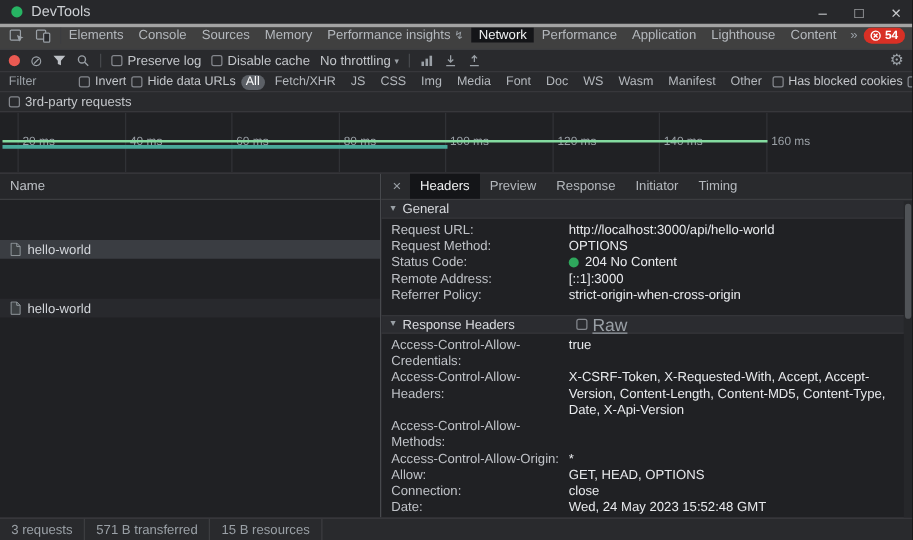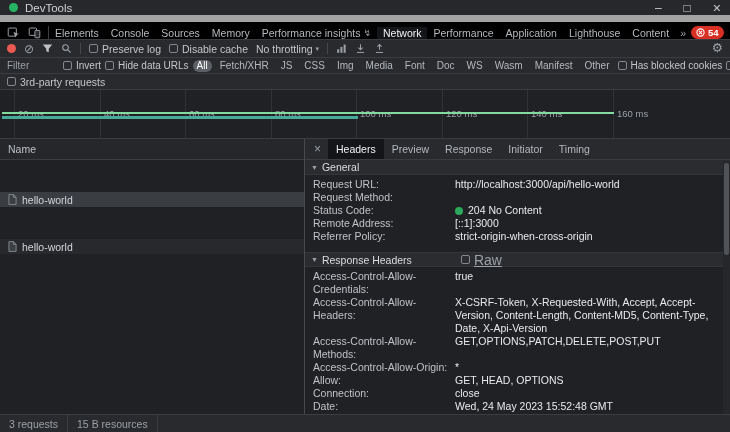--- a/index.html
+++ b/index.html
@@ -2,27 +2,27 @@
 <html><head>
 <meta charset="utf-8">
 <style>
   * { box-sizing: border-box; margin: 0; padding: 0; }
   html,body { background:#111; }
   .window{
     width:730px;height:432px;display:flex;flex-direction:column;overflow:hidden;
     background:#202124;color:#e8eaed;font-family:"Liberation Sans",sans-serif;font-size:11px;
   }
   
-  .titlebar{flex:0 0 22px;background:#27282b;display:flex;align-items:center;gap:7px;padding:0 9px;border-bottom:7px solid #a3a3a3;}
+  .titlebar{flex:0 0 22px;background:#27282b;display:flex;align-items:center;gap:7px;padding:0 9px;border-bottom:3px solid #a3a3a3;}
   .app-dot{width:9px;height:9px;border-radius:50%;background:#27b463;flex:0 0 auto;}
   .tb-title{color:#cdd0d4;font-size:11.5px;}
   .win-controls{margin-left:auto;display:flex;align-items:center;gap:22px;color:#c8cacd;}
   .win-controls span{font-size:12px;line-height:1;cursor:default;}
   
-  .tabbar{flex:0 0 18px;background:#000000;border-bottom:1px solid #3c3d40;display:flex;align-items:flex-end;overflow:hidden;white-space:nowrap;}
+  .tabbar{flex:0 0 18px;background:#404040;border-bottom:1px solid #3c3d40;display:flex;align-items:flex-start;overflow:hidden;white-space:nowrap;}
   .tb-icons{display:flex;align-items:center;padding:0 3px;border-right:1px solid #3c3d40;}
   .tb-icon{display:flex;align-items:center;padding:0 4px;}
   .tabs{display:flex;align-items:stretch;}
   .tab{display:flex;align-items:center;padding:0 6px;color:#b4b8bd;font-size:10.5px;}
   .tab.selected{background:#141518;color:#f1f3f4;}
   .pi-bolt{color:#9aa0a6;margin-left:3px;font-size:9px;}
   .tab.more{color:#9aa0a6;padding:0 5px;}
   .tabbar-right{margin-left:auto;display:flex;align-items:center;gap:8px;padding-right:7px;}
   .err-badge{display:flex;align-items:center;gap:3px;background:#d93025;color:#fff;border-radius:7px;height:13px;padding:0 5px;font-size:9.5px;font-weight:bold;}
   .gear,.kebab{color:#9aa0a6;font-size:12.5px;line-height:1;}
@@ -287,20 +287,21 @@
           <span class="tri">▼</span>
           <span class="sh-title">General</span>
         </div>
         <div class="kv-rows">
           <div class="kv">
             <div class="k">Request URL:</div>
             <div class="v">http://localhost:3000/api/hello-world</div>
           </div>
           <div class="kv">
             <div class="k">Request Method:</div>
+            <div class="v">OPTIONS</div>
           </div>
           <div class="kv">
             <div class="k">Status Code:</div>
             <div class="v"><span class="sdot"></span><span>204 No Content</span></div>
           </div>
           <div class="kv">
             <div class="k">Remote Address:</div>
             <div class="v">[::1]:3000</div>
           </div>
           <div class="kv">
@@ -322,21 +323,20 @@
             <div class="kv">
               <div class="k">Access-Control-Allow-Credentials:</div>
               <div class="v">true</div>
             </div>
             <div class="kv">
               <div class="k">Access-Control-Allow-Headers:</div>
               <div class="v">X-CSRF-Token, X-Requested-With, Accept, Accept-Version, Content-Length, Content-MD5, Content-Type, Date, X-Api-Version</div>
             </div>
             <div class="kv">
               <div class="k">Access-Control-Allow-Methods:</div>
-              <div class="v">GET,OPTIONS,PATCH,DELETE,POST,PUT</div>
             </div>
             <div class="kv">
               <div class="k">Access-Control-Allow-Origin:</div>
               <div class="v">*</div>
             </div>
             <div class="kv">
               <div class="k">Allow:</div>
               <div class="v">GET, HEAD, OPTIONS</div>
             </div>
             <div class="kv">
@@ -356,16 +356,17 @@
       </div>
 
       <div class="rscroll">
         <div class="rthumb"></div>
       </div>
     </div>
   </div>
 
   <div class="statusbar">
     <span class="sb-item">3 requests</span>
+    <span class="sb-item">571 B transferred</span>
     <span class="sb-item">15 B resources</span>
   </div>
 
 </div>
 
 </body></html>

